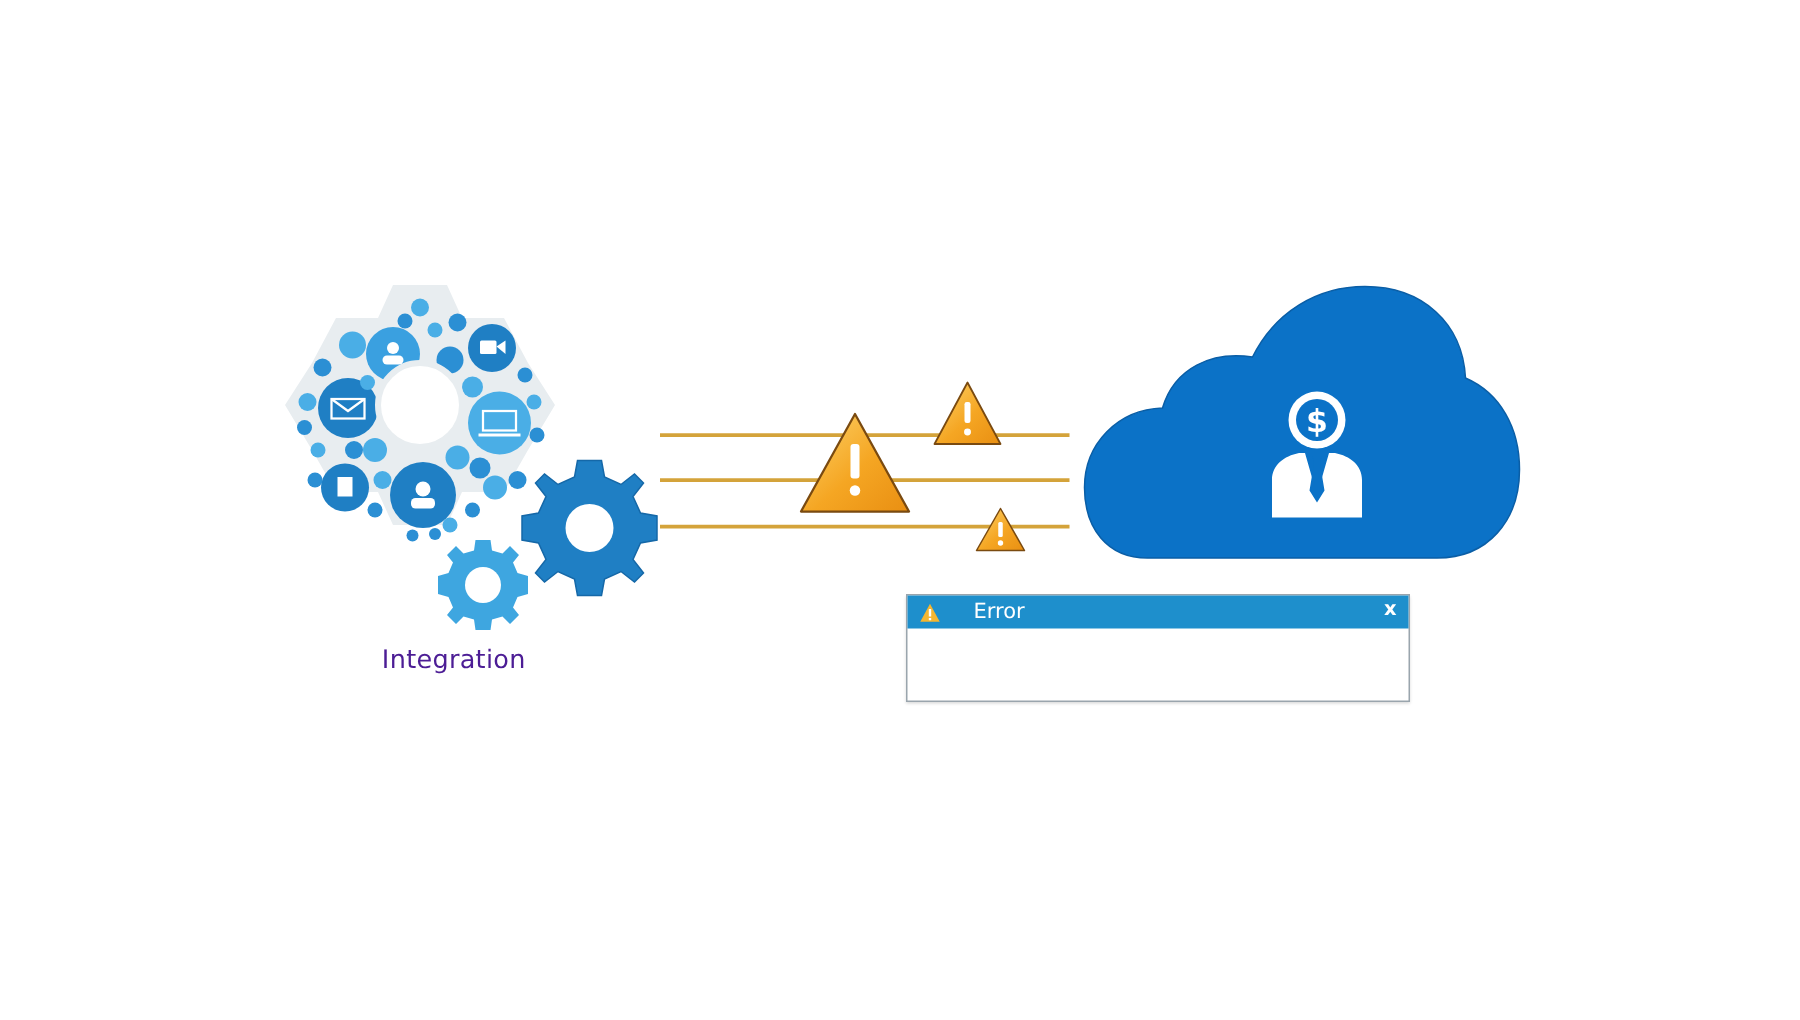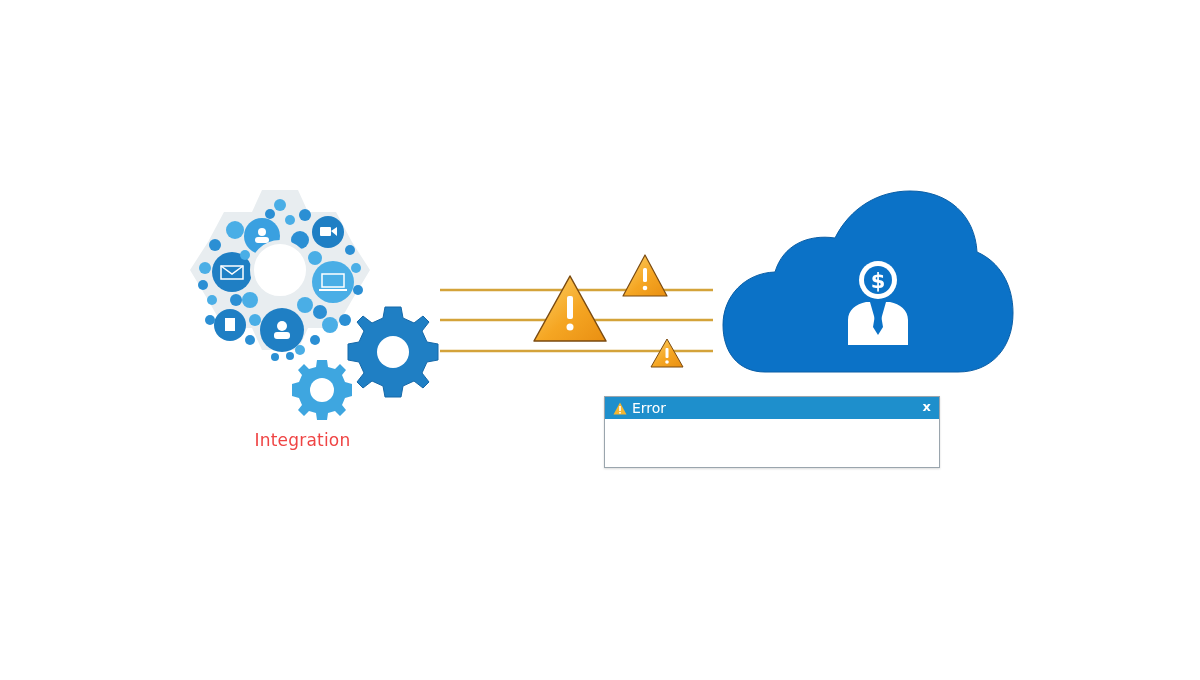--- a/index.html
+++ b/index.html
@@ -1,20 +1,20 @@
 <!DOCTYPE html>
 <html><head>
 <meta charset="utf-8">
 <style>
   html, body { margin: 0; padding: 0; background: #ffffff; }
   body { width: 1200px; height: 680px; position: relative; overflow: hidden; font-family: "Liberation Sans", sans-serif; }
   #scene { position: absolute; left: 0; top: 0; }
-  .caption { position: absolute; left: 240px; top: 430px; width: 125px; text-align: center; font-size: 17px; color: #ef4444; font-family: "DejaVu Sans", sans-serif; letter-spacing: 0.2px; }
+  .caption { position: absolute; left: 240px; top: 430px; width: 125px; text-align: center; font-size: 17px; color: #4c1d95; font-family: "DejaVu Sans", sans-serif; letter-spacing: 0.2px; }
   .dialog { position: absolute; left: 604px; top: 396px; width: 336px; height: 72px; border: 1px solid #9aa5ad; background: #fff; box-sizing: border-box; box-shadow: 0 1px 2px rgba(0,0,0,0.15); }
-  .dialog-header { height: 22px; background: #1e8fcc; color: #fff; display: flex; align-items: center; padding: 0 8px; position: relative; }
+  .dialog-header { height: 22px; background: #1e8fcc; color: #fff; display: flex; align-items: center; padding: 0 8px; position: relative; gap: 17px; }
   .dialog-title { font-size: 14px; margin-left: 5px; font-family: "DejaVu Sans", sans-serif; }
   .dialog-close { position: absolute; right: 8px; top: 2px; font-size: 13px; font-weight: bold; color: #fff; cursor: pointer; font-family: "DejaVu Sans", sans-serif; }
   .dialog-body { padding: 7px 14px 0 24px; font-size: 10px; line-height: 17px; color: #444; font-family: "DejaVu Sans", sans-serif; }
 </style>
 </head>
 <body>
 
 <svg id="scene" width="1200" height="680" viewBox="0 0 1200 680">
   <defs>
     <linearGradient id="warn" x1="0" y1="0" x2="1" y2="1">

